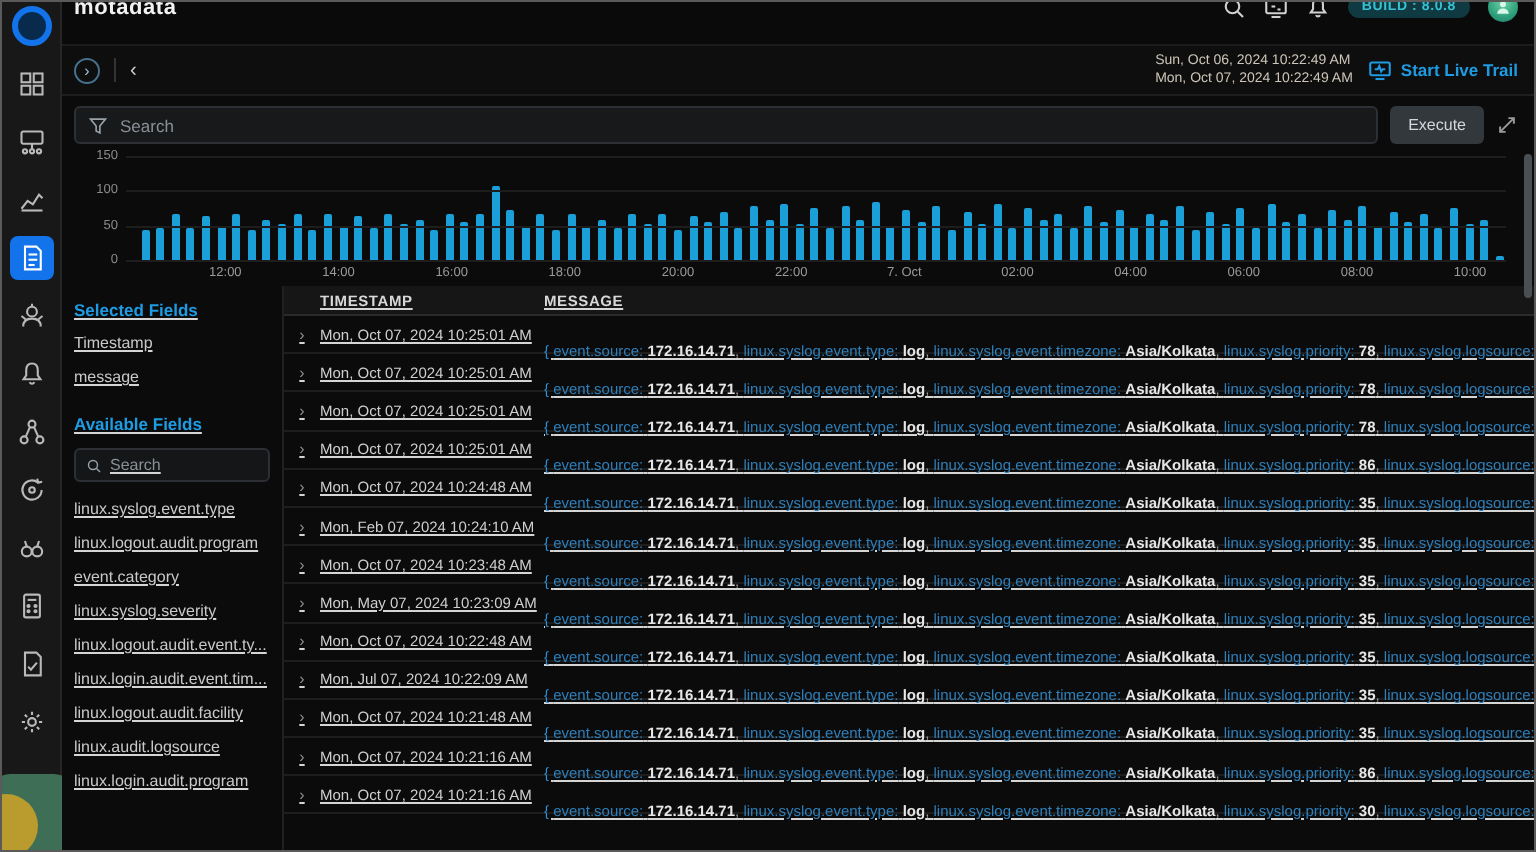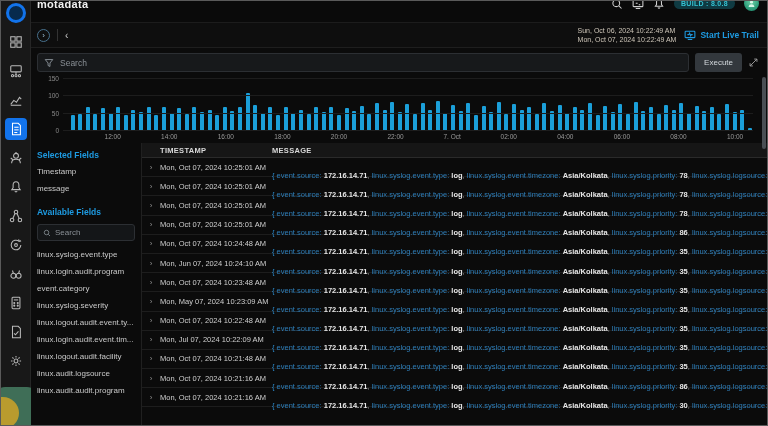--- a/index.html
+++ b/index.html
@@ -74,21 +74,21 @@
   .restab::after { content:""; position:absolute; left:0; width:36px; bottom:0; height:2px; background:#1e9be2; }
   .res-right { margin-left:auto; display:flex; align-items:center; gap:7px; }
   .count { font-size:8.5px; color:#f0f0f0; font-weight:bold; }
   .chk { width:9px; height:9px; background:#2b2b2b; border:1px solid #6a6a6a; border-radius:1px; }
   .rawlog { font-size:8.5px; color:#e0e0e0; }
   .export-btn { width:17px; height:17px; border:1px solid #3a3a3a; border-radius:2px; display:flex; align-items:center; justify-content:center; background:#161616; }
   .export-btn svg { width:9px; height:9px; stroke:#c9c9c9; fill:none; stroke-width:1.3; }
   .save-btn { background:#1273eb; color:#fff; font-size:8.5px; font-weight:bold; border:none; border-radius:3px; padding:4px 10px; font-family:"Liberation Sans",sans-serif; }
 
   
-  .workspace { flex:1; display:flex; min-height:0; overflow:hidden; }
+  .workspace { flex:1; display:flex; min-height:0; overflow:hidden;text-decoration:underline; }
   .fields { width:110px; flex-shrink:0; padding:7px 6px 0 6px; overflow:hidden; }
   .sec-title { color:#1e9be2; font-size:8.5px; font-weight:bold; margin-bottom:7px; }
   .field-item { color:#c9c9c9; font-size:8px; margin-bottom:8px; white-space:nowrap; overflow:hidden; }
   .fields-search { height:17px; border:1px solid #2c2f33; border-radius:3px; background:#141618; display:flex; align-items:center; gap:4px; padding:0 5px; margin-bottom:9px; }
   .fields-search svg { width:8px; height:8px; stroke:#9aa3aa; fill:none; stroke-width:1.4; flex-shrink:0; }
   .fields-search input { width:70px; background:transparent; border:none; outline:none; color:#cfcfcf; font-size:8px; font-family:"Liberation Sans",sans-serif; }
   .fields-search input::placeholder { color:#8a9096; }
   .avail-gap { height:6px; }
 
   .logtable { flex:1; min-width:0; border-left:1px solid #202020; display:flex; flex-direction:column; }
@@ -428,28 +428,28 @@
         <div class="sec-title">Available Fields</div>
         <div class="fields-search">
           <svg viewBox="0 0 16 16">
               <circle cx="7" cy="7" r="4.5"></circle>
               <line x1="10.5" y1="10.5" x2="14" y2="14"></line>
             </svg>
           <input type="text" placeholder="Search" style="">
         </div>
         <div id="available-fields">
             <div class="field-item">linux.syslog.event.type</div>
-            <div class="field-item">linux.login.audit.program</div>
+            <div class="field-item">linux.logout.audit.program</div>
             <div class="field-item">event.category</div>
             <div class="field-item">linux.syslog.severity</div>
             <div class="field-item">linux.logout.audit.event.ty...</div>
             <div class="field-item">linux.login.audit.event.tim...</div>
             <div class="field-item">linux.logout.audit.facility</div>
             <div class="field-item">linux.audit.logsource</div>
-            <div class="field-item">linux.audit.audit.program</div>
+            <div class="field-item">linux.login.audit.program</div>
           </div>
       </div>
 
       <div class="logtable">
         <div class="thead">
           <span class="th ts">TIMESTAMP</span>
           <span class="th msg">MESSAGE</span>
         </div>
         <div id="tbody">
             <div class="trow">
@@ -472,21 +472,21 @@
               <span class="ts-cell">Mon, Oct 07, 2024 10:25:01 AM</span>
               <span class="msg-cell"><span class="br">{ </span><span class="k">event.source:</span> <span class="v">172.16.14.71</span><span class="p">, </span><span class="k">linux.syslog.event.type:</span> <span class="v">log</span><span class="p">, </span><span class="k">linux.syslog.event.timezone:</span> <span class="v">Asia/Kolkata</span><span class="p">, </span><span class="k">linux.syslog.priority:</span> <span class="v">86</span><span class="p">, </span><span class="k">linux.syslog.logsource:</span>   </span>
             </div>
             <div class="trow">
               <span class="chev">›</span>
               <span class="ts-cell">Mon, Oct 07, 2024 10:24:48 AM</span>
               <span class="msg-cell"><span class="br">{ </span><span class="k">event.source:</span> <span class="v">172.16.14.71</span><span class="p">, </span><span class="k">linux.syslog.event.type:</span> <span class="v">log</span><span class="p">, </span><span class="k">linux.syslog.event.timezone:</span> <span class="v">Asia/Kolkata</span><span class="p">, </span><span class="k">linux.syslog.priority:</span> <span class="v">35</span><span class="p">, </span><span class="k">linux.syslog.logsource:</span>   </span>
             </div>
             <div class="trow">
               <span class="chev">›</span>
-              <span class="ts-cell">Mon, Jun 07, 2024 10:24:10 AM</span>
+              <span class="ts-cell">Mon, Feb 07, 2024 10:24:10 AM</span>
               <span class="msg-cell"><span class="br">{ </span><span class="k">event.source:</span> <span class="v">172.16.14.71</span><span class="p">, </span><span class="k">linux.syslog.event.type:</span> <span class="v">log</span><span class="p">, </span><span class="k">linux.syslog.event.timezone:</span> <span class="v">Asia/Kolkata</span><span class="p">, </span><span class="k">linux.syslog.priority:</span> <span class="v">35</span><span class="p">, </span><span class="k">linux.syslog.logsource:</span>   </span>
             </div>
             <div class="trow">
               <span class="chev">›</span>
               <span class="ts-cell">Mon, Oct 07, 2024 10:23:48 AM</span>
               <span class="msg-cell"><span class="br">{ </span><span class="k">event.source:</span> <span class="v">172.16.14.71</span><span class="p">, </span><span class="k">linux.syslog.event.type:</span> <span class="v">log</span><span class="p">, </span><span class="k">linux.syslog.event.timezone:</span> <span class="v">Asia/Kolkata</span><span class="p">, </span><span class="k">linux.syslog.priority:</span> <span class="v">35</span><span class="p">, </span><span class="k">linux.syslog.logsource:</span>   </span>
             </div>
             <div class="trow">
               <span class="chev">›</span>
               <span class="ts-cell">Mon, May 07, 2024 10:23:09 AM</span>

